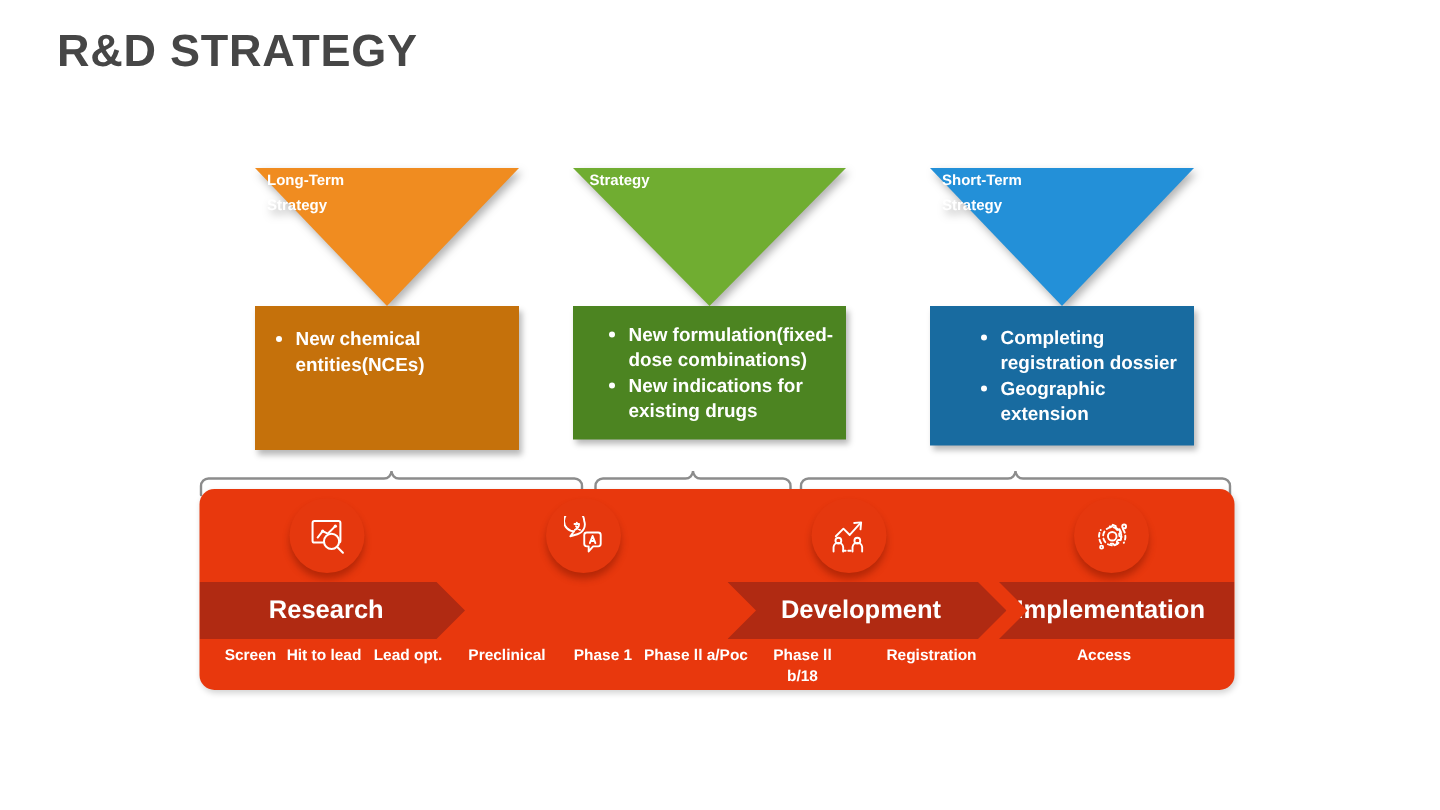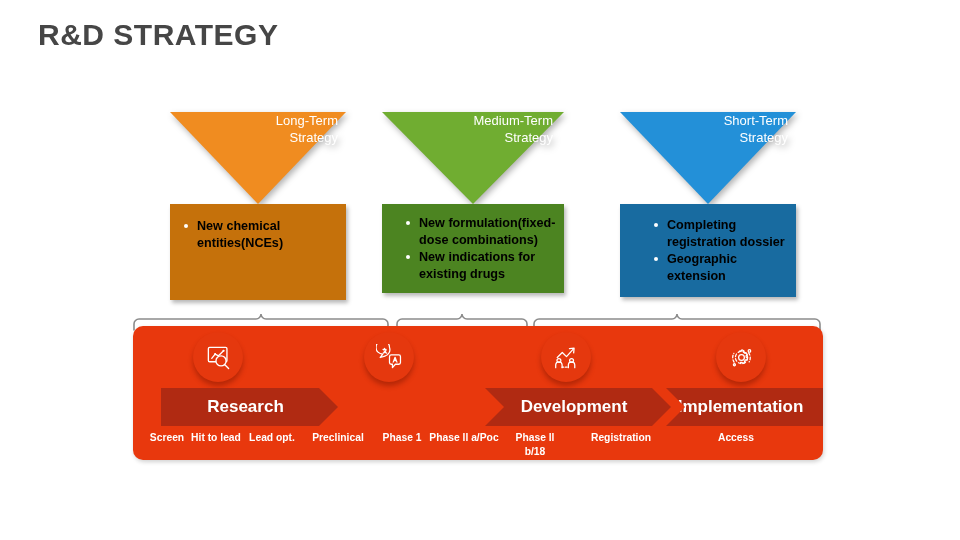--- a/index.html
+++ b/index.html
@@ -18,25 +18,25 @@
 
   
   .col{position:absolute;top:112px;}
   .tri{
     position:relative;margin:0 auto;
     width:0;height:0;border-style:solid;border-color:transparent;
     filter:drop-shadow(2px 3px 3px rgba(0,0,0,.30));
   }
   .tri .tri-label{
     position:absolute;left:50%;transform:translateX(-50%);
-    top:-92px;width:160px;text-align:right;
-    color:#ffffff;font-weight:normal;font-size:13px;line-height:17px;
+    top:-92px;width:160px;text-align:left;
+    color:#ffffff;font-weight:bold;font-size:10px;line-height:17px;
   }
   .box{
-    position:relative;color:#000000;
+    position:relative;color:#ffffff;
     box-shadow:2px 3px 4px rgba(0,0,0,.28);
     box-sizing:border-box;
   }
   .box ul{margin:0;padding:0;list-style:none;}
   .box li{
     position:relative;padding-left:15px;
     font-size:12.6px;font-weight:bold;line-height:16.5px;
     margin-bottom:1px;
   }
   .box li:before{
@@ -124,21 +124,20 @@
     <div class="box" style="background:#C5710B;">
       <ul>
         <li>New chemical entities(NCEs)</li>
       </ul>
     </div>
   </div>
 
   <div class="col" id="col-medium">
     <div class="tri" style="border-top-color:#70AD31;">
       <div class="tri-label">
-        <div>Medium-Term</div>
         <div>Strategy</div>
       </div>
     </div>
     <div class="box" style="background:#4C8421;padding-left:22px;">
       <ul>
         <li>New formulation(fixed-dose combinations)</li>
         <li>New indications for existing drugs</li>
       </ul>
     </div>
   </div>
@@ -220,21 +219,21 @@
             <path d="M24.5,10.5 a10,10 0 0 1 .6,10.7" stroke-dasharray="3 2.4"></path>
             <path d="M7.2,21.5 a10,10 0 0 1 -.3,-10.4" stroke-dasharray="3 2.4"></path>
             <circle cx="25.4" cy="8.2" r="1.5"></circle>
             <circle cx="7.6" cy="24.6" r="1.2"></circle>
           </g>
         </svg>
       </div>
     </div>
 
     <div class="chev-band">
-      <div class="chev cut" style="left:0px;width:177px;margin-left:28px;">
+      <div class="chev cut" style="left:0px;width:177px;">
           <span>Research</span>
         </div>
       <div class="chev notched" style="left:352px;width:186px;">
           <span>Development</span>
         </div>
       <div class="chev last" style="left:533px;width:157px;">
           <span>Implementation</span>
         </div>
     </div>
 

